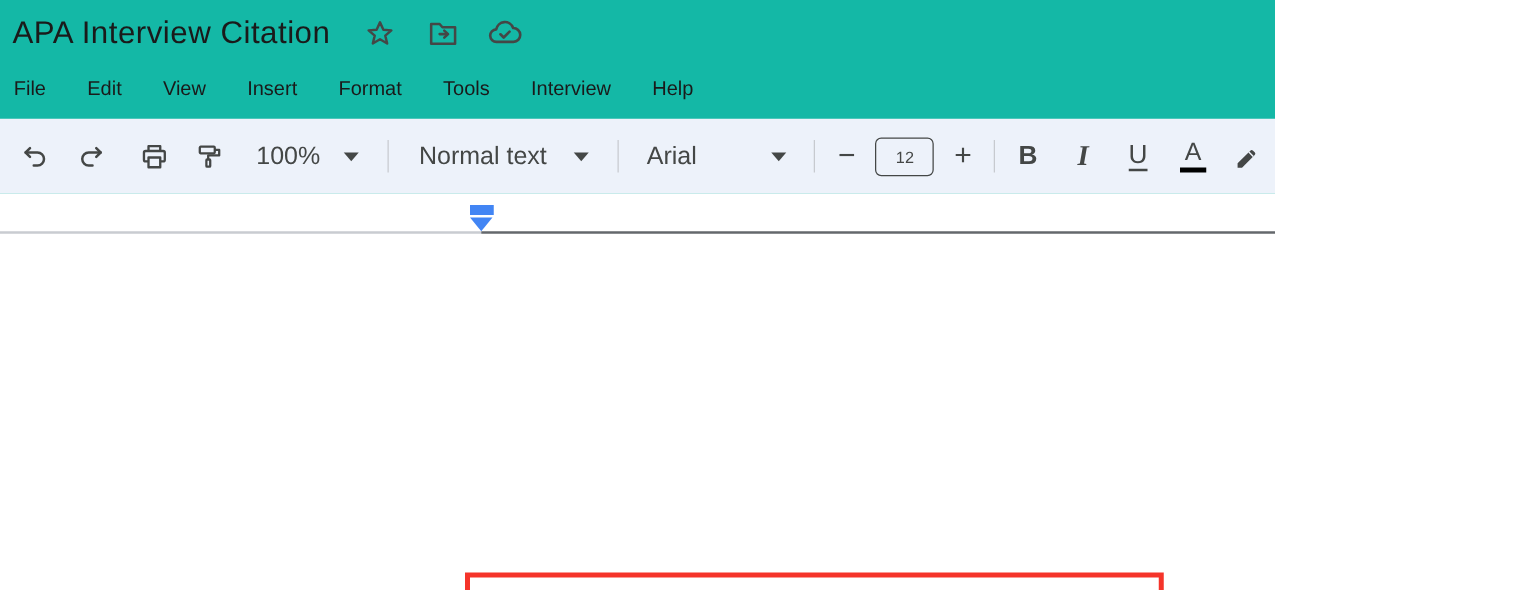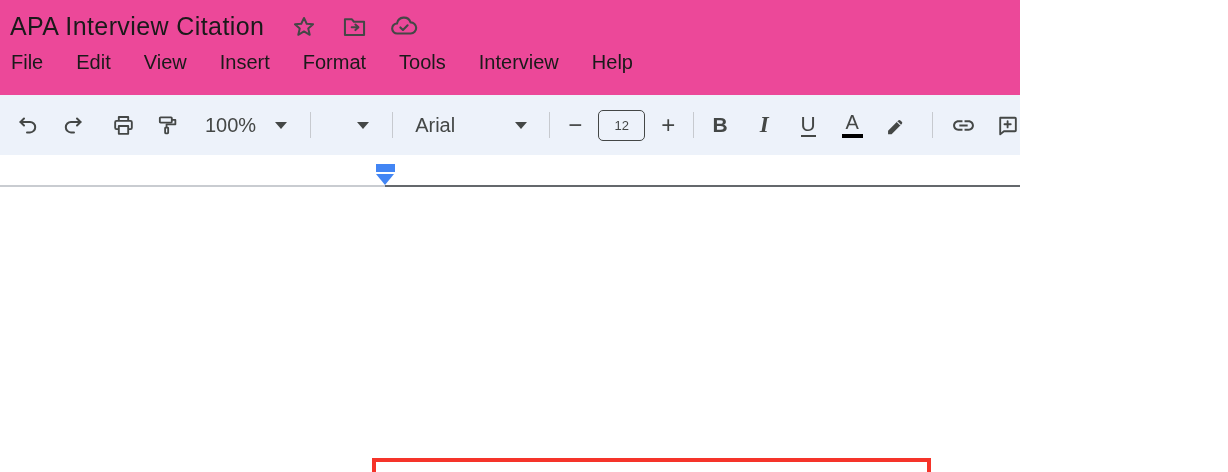--- a/index.html
+++ b/index.html
@@ -8,30 +8,30 @@
     --text-dark:#1f1f1f;
     --highlight-red:#f5342a;
     --indent-blue:#4285f4;
     --ruler-light:#c9ccd1;
     --ruler-dark:#64686c;
     --caret-gray:#c0c0c0;
   }
   *{margin:0;padding:0;box-sizing:border-box;}
   html,body{background:#fff;}
   body{font-family:"Liberation Sans","DejaVu Sans",sans-serif;color:var(--text-dark);}
-  .app{position:relative;width:1020px;height:472px;background:#ec4899;overflow:hidden;}
+  .app{position:relative;width:1020px;height:472px;background:#14b8a6;overflow:hidden;}
 
   
   .titlebar{position:absolute;left:10px;top:12px;display:flex;align-items:center;}
   .doc-title{font-size:25px;letter-spacing:.4px;color:#1a1a1a;white-space:nowrap;}
   .title-icons{display:flex;align-items:center;margin-left:26px;gap:22px;}
   .tbtn{width:28px;height:28px;display:flex;align-items:center;justify-content:center;background:none;border:none;cursor:pointer;padding:0;}
 
   .menubar{position:absolute;left:8px;top:49px;display:flex;gap:27px;}
-  .menu-item{font-size:20px;color:#1a1a1a;background:none;border:none;cursor:pointer;padding:2px 3px;white-space:nowrap;font-family:inherit;}
+  .menu-item{font-size:16px;color:#1a1a1a;background:none;border:none;cursor:pointer;padding:2px 3px;white-space:nowrap;font-family:inherit;margin-top:12px;}
 
   
   .toolbar{position:absolute;left:0;top:95px;width:1228px;height:60px;background:var(--toolbar-bg);display:flex;align-items:center;padding-left:8px;}
   .icon-btn{width:40px;height:40px;display:flex;align-items:center;justify-content:center;background:none;border:none;border-radius:50%;cursor:pointer;flex:none;padding:0;color:var(--icon-gray);}
   .icon-btn.sq{width:44px;}
   .tool-divider{width:1px;height:26px;background:#c7cacf;flex:none;}
   .tool-text{font-size:20px;color:var(--icon-gray);white-space:nowrap;}
   .combo{display:flex;align-items:center;background:none;border:none;cursor:pointer;padding:0;flex:none;font-family:inherit;}
   .arrow-down{width:0;height:0;border-left:6px solid transparent;border-right:6px solid transparent;border-top:7px solid var(--icon-gray);flex:none;}
   .fontsize-box{width:47px;height:31px;border:1.5px solid var(--icon-gray);border-radius:5px;display:flex;align-items:center;justify-content:center;font-size:13px;color:var(--icon-gray);background:transparent;cursor:text;flex:none;font-family:inherit;}
@@ -128,20 +128,21 @@
     </button>
     <div style="width:18px"></div>
     <button class="combo" aria-label="Zoom">
       <span class="tool-text">100%</span>
       <span class="arrow-down" style="margin-left:19px"></span>
     </button>
     <div style="width:23px"></div>
     <div class="tool-divider"></div>
     <div style="width:24px"></div>
     <button class="combo" aria-label="Styles">
+      <span class="tool-text">Normal text</span>
       <span class="arrow-down" style="margin-left:22px"></span>
     </button>
     <div style="width:23px"></div>
     <div class="tool-divider"></div>
     <div style="width:22px"></div>
     <button class="combo" aria-label="Font" style="width:112px;justify-content:space-between;text-align:center;">
       <span class="tool-text">Arial</span>
       <span class="arrow-down"></span>
     </button>
     <div style="width:22px"></div>

